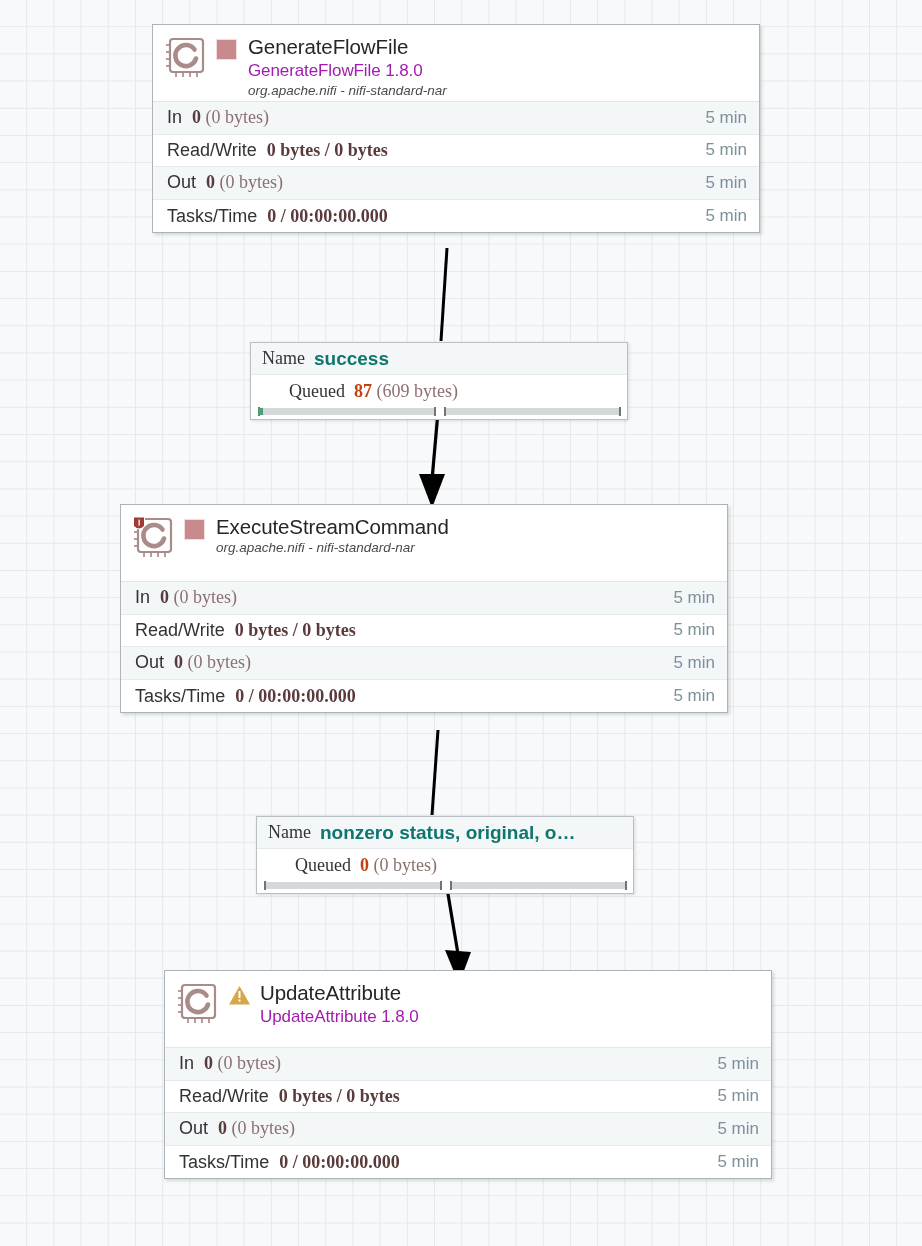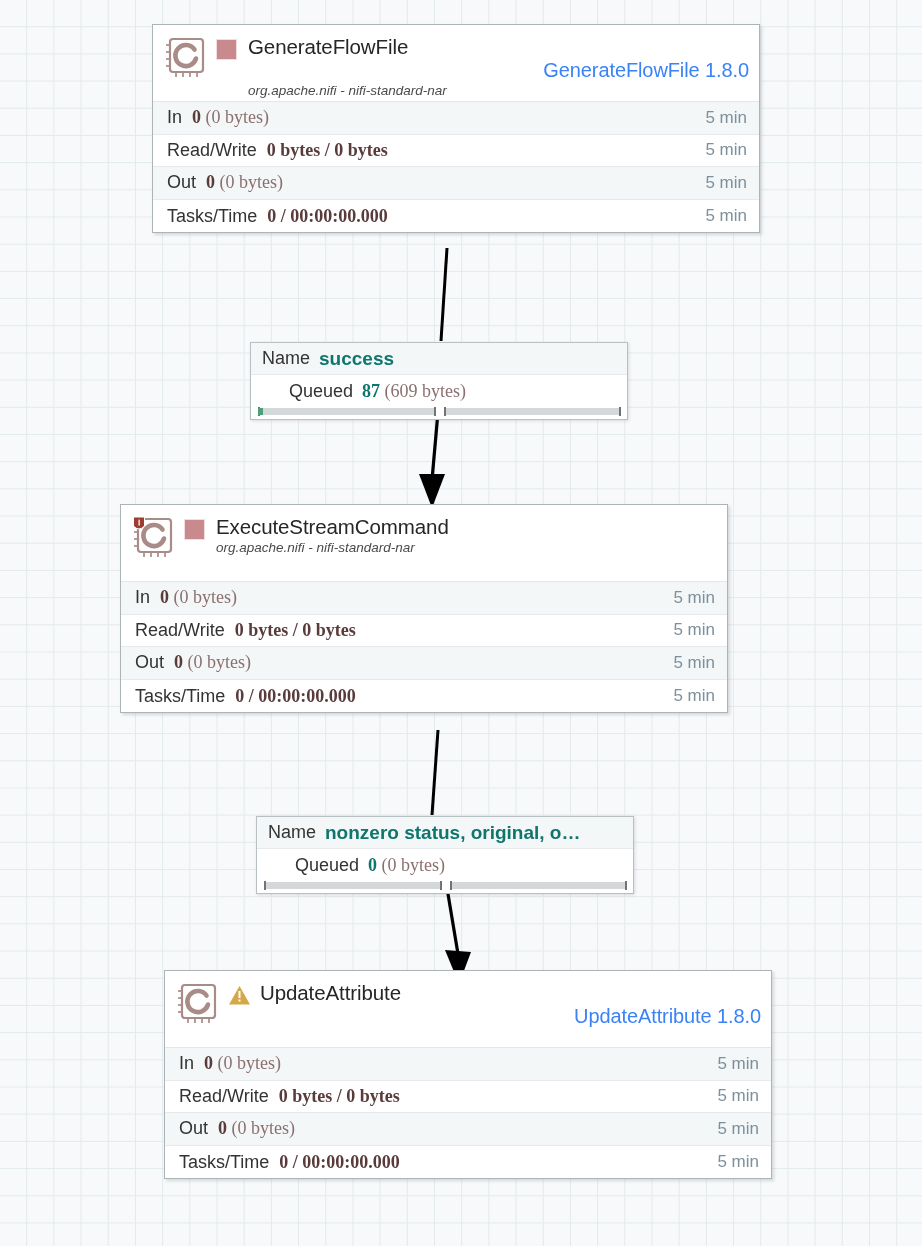--- a/index.html
+++ b/index.html
@@ -69,26 +69,25 @@
     padding-top: 0px;
   }
   .proc-name {
     font-size: 20.5px;
     color: #262626;
     line-height: 25px;
     white-space: nowrap;
     letter-spacing: -0.1px;
   }
   .proc-type {
-    font-size: 20px;
-    color: #3b82f6;
+    font-size: 17px;
+    color: #a21caf;
     line-height: 23px;
     white-space: nowrap;
     letter-spacing: -0.1px;
-    text-align: right;
   }
   .proc-bundle {
     font-size: 13.5px;
     color: #4a4a4a;
     line-height: 18px;
     white-space: nowrap;
     font-style: italic;
   }
 
   
@@ -143,21 +142,21 @@
     display: flex;
     align-items: center;
     height: 32px;
     box-sizing: border-box;
     padding: 0 10px 0 11px;
     overflow: hidden;
   }
   .conn-row.name { background: #f4f7f8; border-bottom: 1px solid #e6eaec; }
   .conn-row.queued { background: #ffffff; margin-left: 27px; }
   .conn-key {
-    font-family: Liberation Sans, sans-serif;
+    font-family: Liberation Serif, serif;
     font-size: 18px;
     color: #333333;
     flex: 0 0 auto;
   }
   .conn-val {
     font-family: "Liberation Sans", sans-serif;
     font-size: 19px;
     font-weight: bold;
     color: #0f766e;
     padding-left: 9px;
@@ -166,21 +165,21 @@
     text-overflow: clip;
   }
   .conn-val-serif {
     font-family: "Liberation Serif", serif;
     font-size: 18px;
     font-weight: normal;
     color: #7a5a59;
     padding-left: 9px;
     white-space: nowrap;
   }
-  .conn-val-serif b { font-weight: bold; color: #0f766e; }
+  .conn-val-serif b { font-weight: bold; color: #c2410c; }
   .conn-val-serif .paren { color: #8c7070; }
 
   .conn-bars {
     display: flex;
     gap: 8px;
     padding: 0 6px 3px 7px;
     height: 9px;
     align-items: center;
     background: #ffffff;
   }

